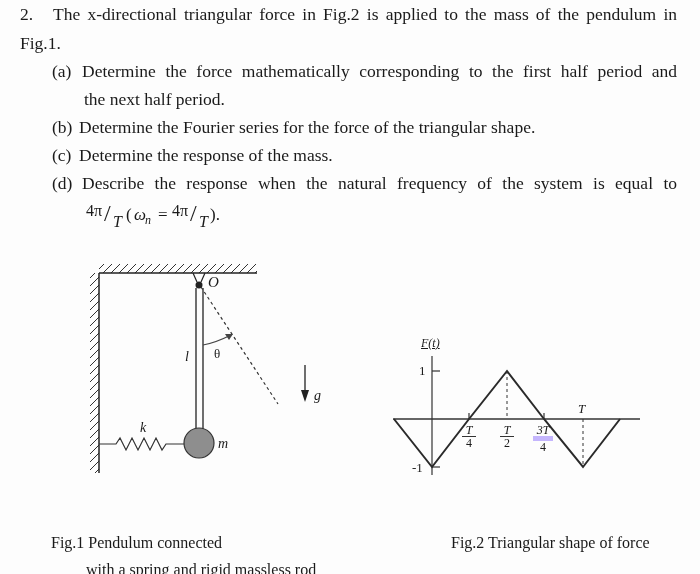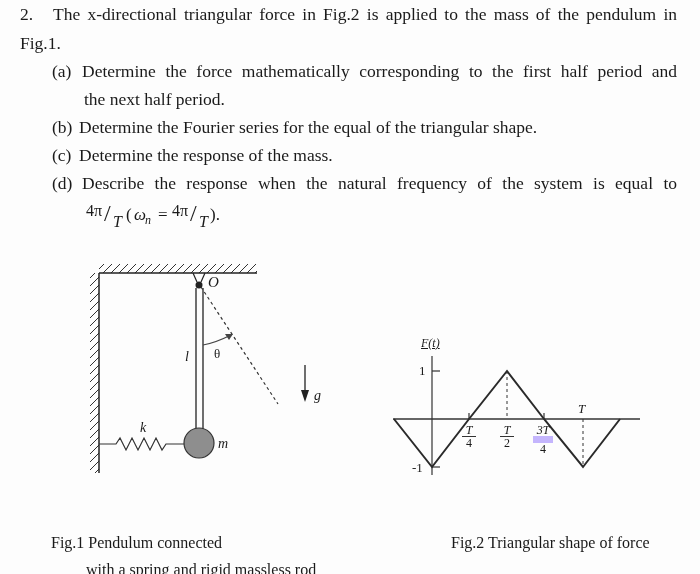--- a/index.html
+++ b/index.html
@@ -16,21 +16,21 @@
 
 <div class="line" style="left:20px;top:4px;">2.</div>
 <div class="line justify" style="left:53px;top:4px;width:624px;">The x-directional triangular force in Fig.2 is applied to the mass of the pendulum in</div>
 <div class="line" style="left:20px;top:33px;">Fig.1.</div>
 
 <div class="line" style="left:52px;top:61px;">(a)</div>
 <div class="line justify" style="left:82px;top:61px;width:595px;">Determine the force mathematically corresponding to the first half period and</div>
 <div class="line" style="left:84px;top:89px;">the next half period.</div>
 
 <div class="line" style="left:52px;top:117px;">(b)</div>
-<div class="line" style="left:79px;top:117px;">Determine the Fourier series for the equal of the triangular shape.</div>
+<div class="line" style="left:79px;top:117px;">Determine the Fourier series for the force of the triangular shape.</div>
 
 <div class="line" style="left:52px;top:145px;">(c)</div>
 <div class="line" style="left:79px;top:145px;">Determine the response of the mass.</div>
 
 <div class="line" style="left:52px;top:173px;">(d)</div>
 <div class="line justify" style="left:82px;top:173px;width:595px;">Describe the response when the natural frequency of the system is equal to</div>
 
 <div style="position:absolute;left:86px;top:200px;width:180px;height:36px;">
   <span class="frac" style="left:0;top:2px;font-size:16px;font-style:normal;">4π</span>
   <span class="frac" style="left:18px;top:0;font-size:24px;font-style:normal;">/</span>
@@ -123,19 +123,19 @@
 
 <div style="position:absolute;left:462px;top:424px;width:14px;text-align:center;font-size:12px;line-height:12px;">
   <div class="tnum" style="font-style:italic;border-bottom:1px solid #333;">T</div>
   <div>4</div>
 </div>
 <div style="position:absolute;left:500px;top:424px;width:14px;text-align:center;font-size:12px;line-height:12px;">
   <div style="font-style:italic;border-bottom:1px solid #333;">T</div>
   <div>2</div>
 </div>
 <div style="position:absolute;left:533px;top:424px;width:20px;text-align:center;font-size:12px;line-height:12px;">
-  <div style="font-style:italic;border-bottom:7px solid #c4b5fd;">3T</div>
+  <div style="font-style:italic;border-bottom:5px solid #c4b5fd;">3T</div>
   <div>4</div>
 </div>
 
 <div class="cap" style="left:51px;top:534px;font-family:Liberation Serif, serif;">Fig.1 Pendulum connected</div>
 <div class="cap" style="left:86px;top:561px;">with a spring and rigid massless rod</div>
 <div class="cap" style="left:451px;top:534px;">Fig.2 Triangular shape of force</div>
 
 </body></html>

